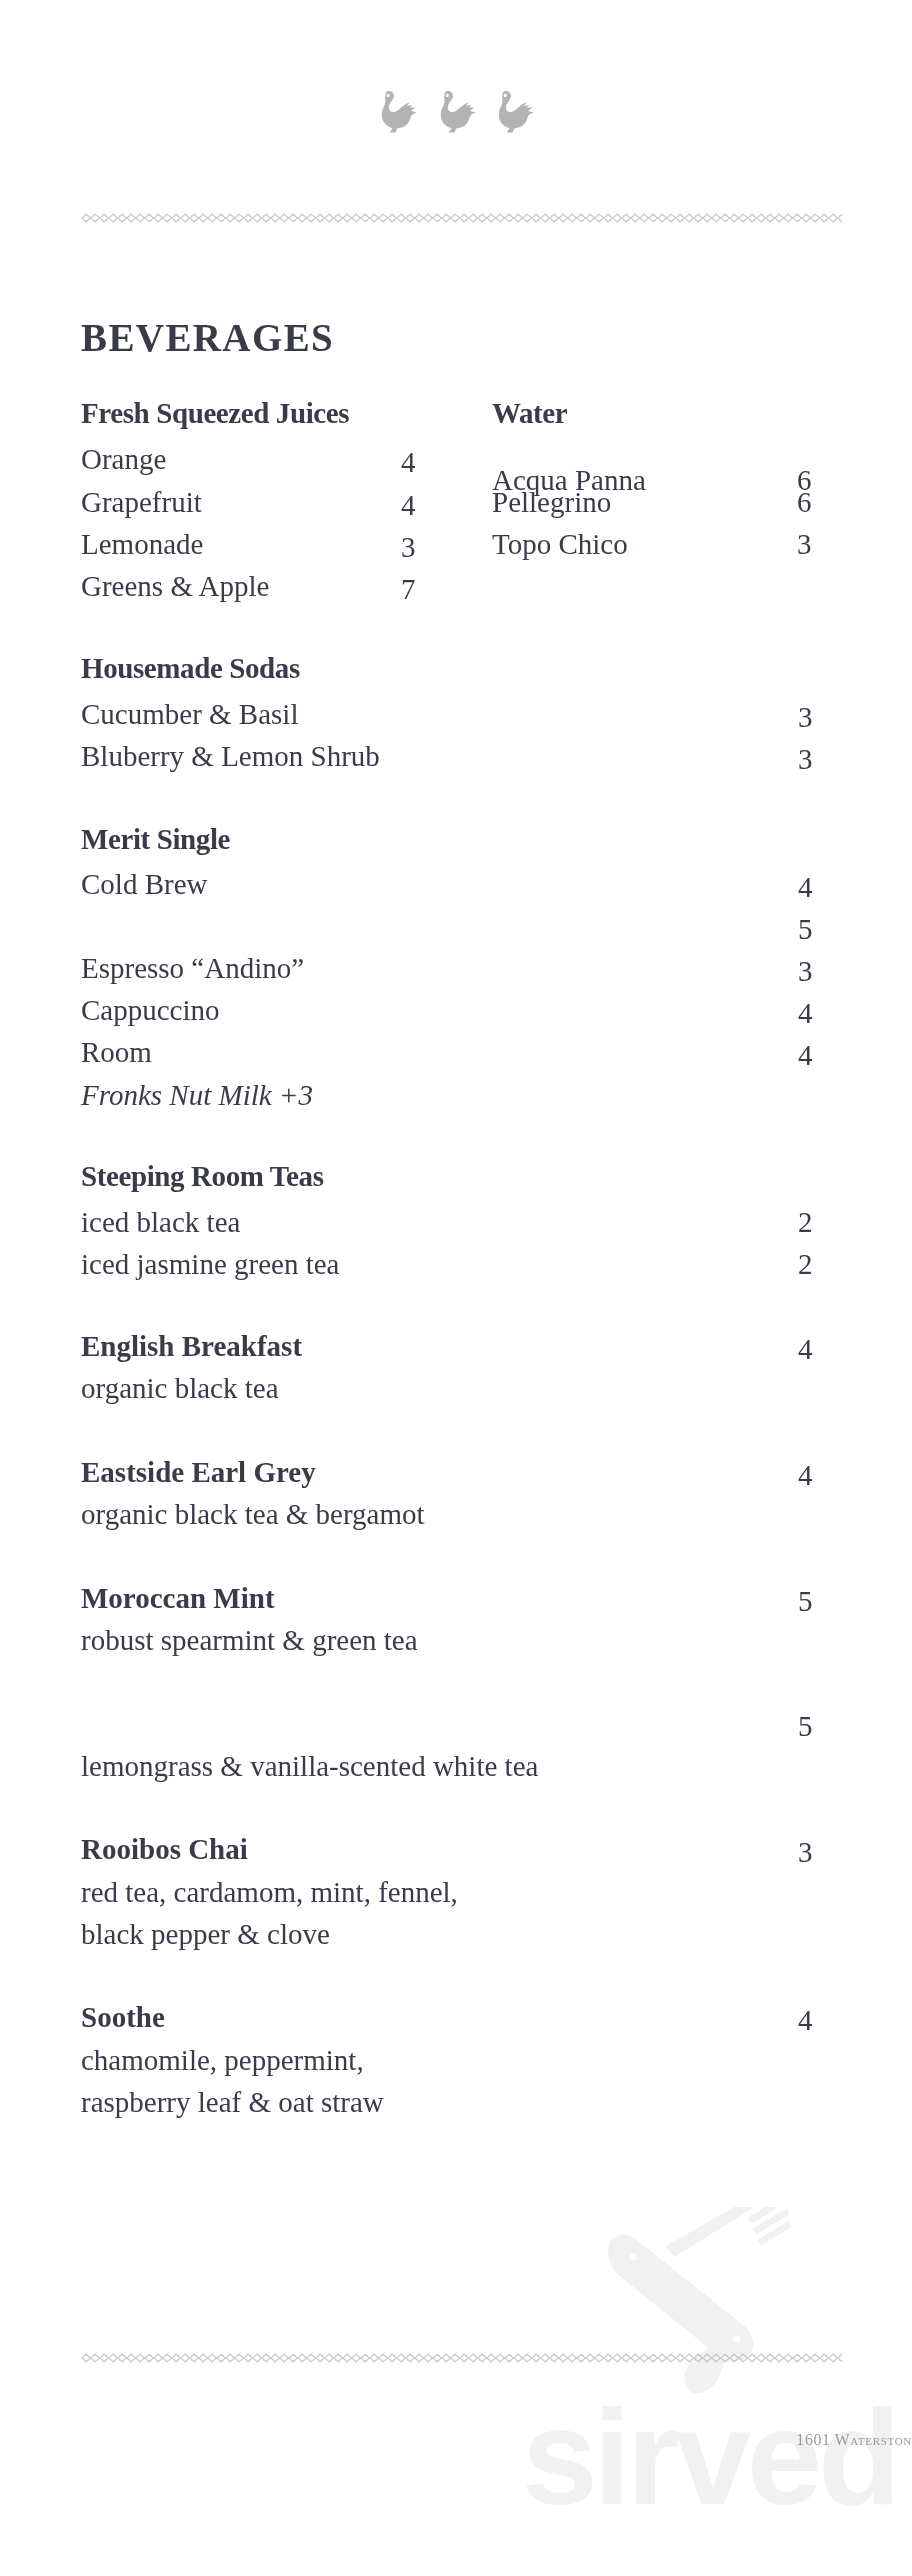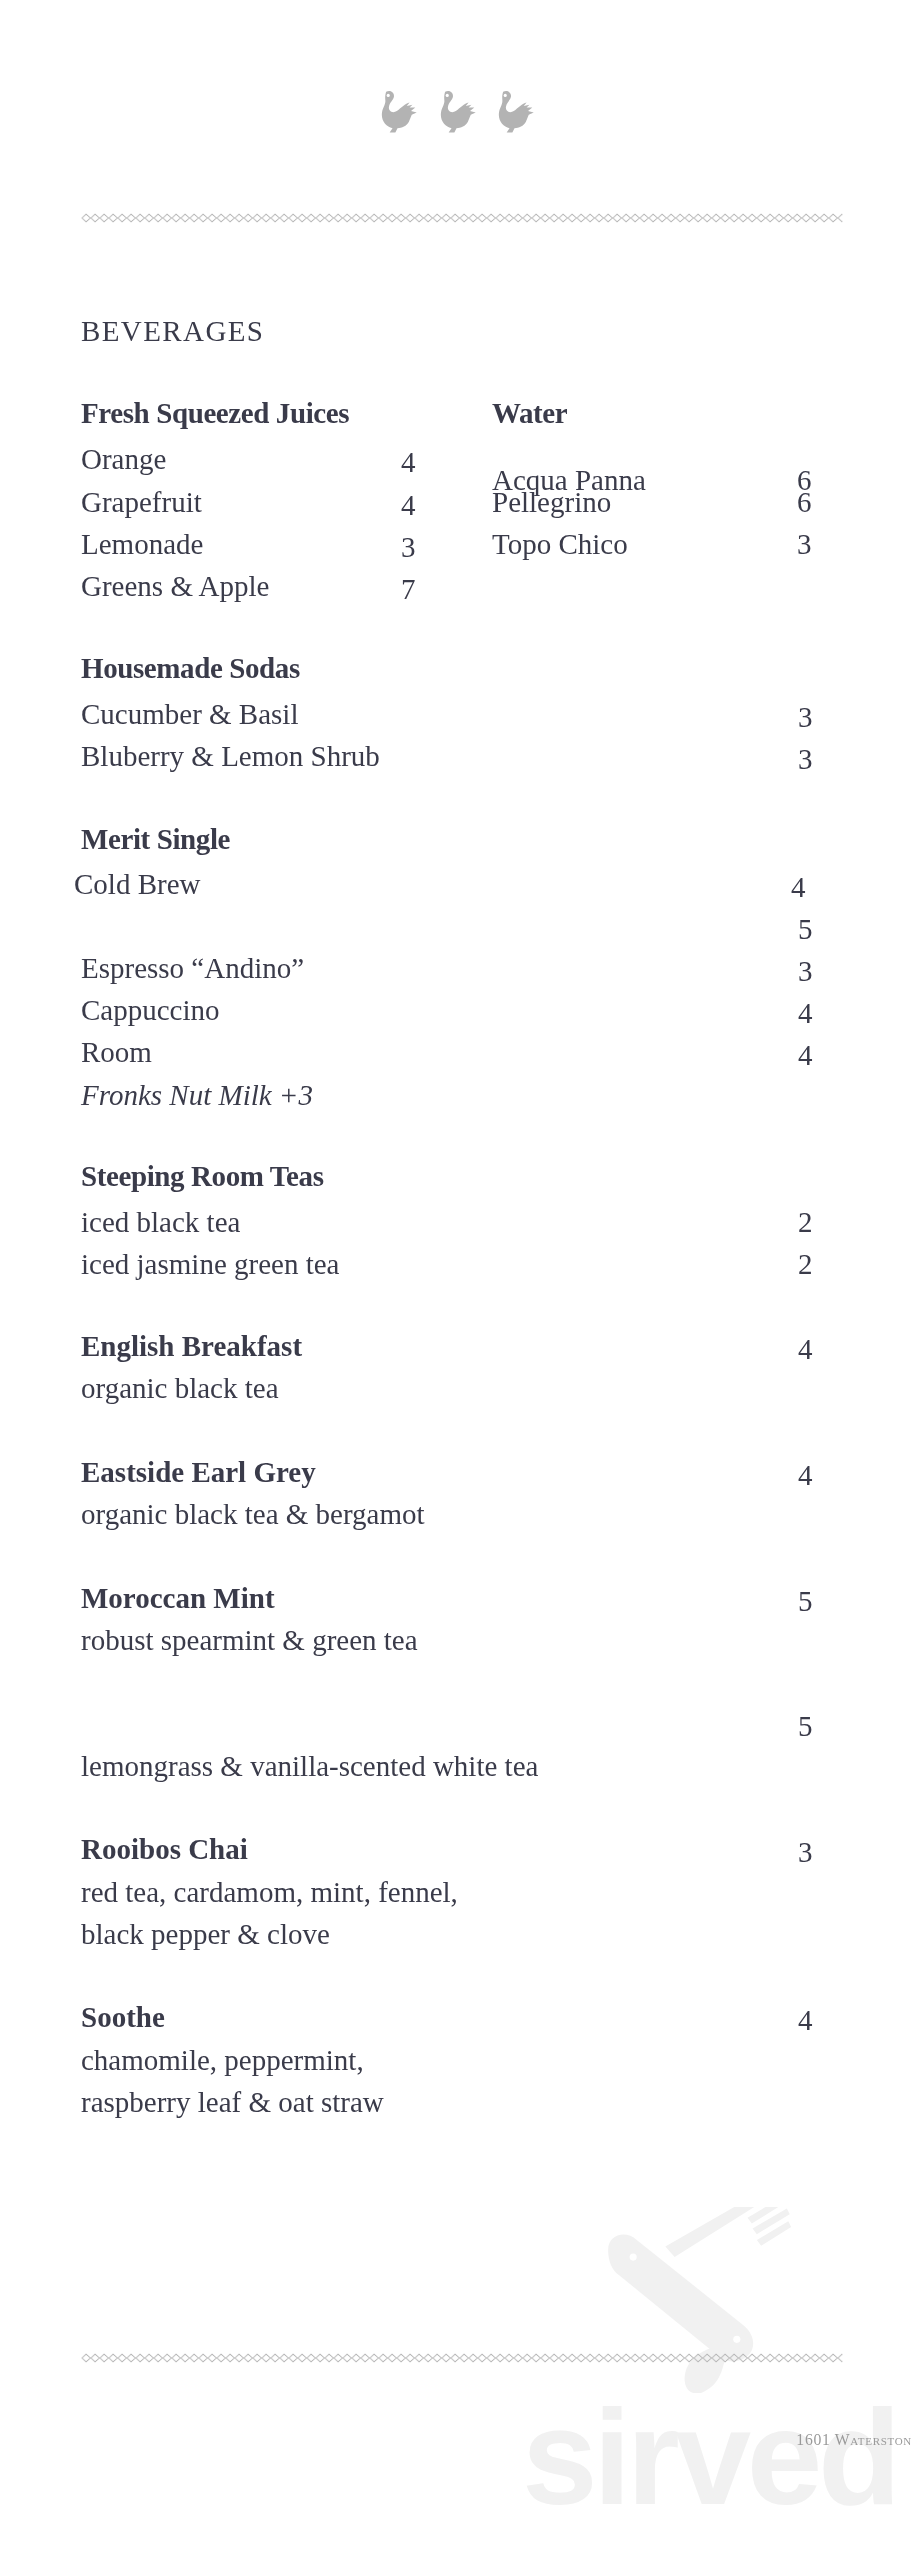--- a/index.html
+++ b/index.html
@@ -2,21 +2,21 @@
 <html style="font-size:11.4px"><head>
 <meta charset="utf-8">
 <style>
   html, body { margin:0; padding:0; background:#ffffff; }
   body { width:912px; height:2576px; position:relative; overflow:hidden;
          font-family:"Liberation Serif","DejaVu Serif",serif; color:#3a3b4a; }
   .abs { position:absolute; }
   .swans { left:0; width:912px; top:89px; display:flex; justify-content:center; gap:15.7px; }
   .swan { width:43px; height:47px; }
   .divider { left:81px; width:762px; height:10px; }
-  .title { left:81px; top:315px; font-size:29px; font-weight:normal; letter-spacing:1.4px; }
+  .title { left:81px; top:315px; font-size:39px; font-weight:bold; letter-spacing:1.4px; }
   .sechead { font-size:29px; font-weight:bold; letter-spacing:-0.4px; }
   .row { position:absolute; height:36px; font-size:29px; line-height:36px; }
   .row .name { position:absolute; left:0; white-space:nowrap; }
   .row .price { position:absolute; white-space:nowrap; }
   .tea-name { font-weight:bold; }
   .note { font-style:italic; }
   .footer-addr { left:0; width:912px; top:2431px; text-align:right; font-size:15.7px; color:#9a9a9a; letter-spacing:0.7px; font-variant:small-caps; }
   .wm-text { left:522px; top:2389px; font-family:"Liberation Sans","DejaVu Sans",sans-serif; font-weight:bold; font-size:136px; color:#f1f1f1; letter-spacing:-4.3px; line-height:1; }
   .wm-icon { left:601px; top:2207px; width:193px; height:186px; }
 </style>
@@ -85,21 +85,21 @@
 <div class="row" style="left:81px;top:696px;width:737px">
     <span class="name">Cucumber &amp; Basil</span>
     <span class="price" style="left:717px;top:2.9px">3</span>
   </div>
 <div class="row" style="left:81px;top:738px;width:737px">
     <span class="name">Bluberry &amp; Lemon Shrub</span>
     <span class="price" style="left:717px;top:2.9px">3</span>
   </div>
 
 <div class="abs sechead" style="left:81px;top:823px">Merit Single</div>
-<div class="row" style="left:74px;top:866px;width:737px">
+<div class="row" style="left:81px;top:866px;width:737px">
     <span class="name">Cold Brew</span>
     <span class="price" style="left:717px;top:2.9px">4</span>
   </div>
 <div class="row" style="left:81px;top:908px;width:737px">
     <span class="price" style="left:717px;top:2.9px">5</span>
   </div>
 <div class="row" style="left:81px;top:950px;width:737px">
     <span class="name">Espresso “Andino”</span>
     <span class="price" style="left:717px;top:2.9px">3</span>
   </div>

